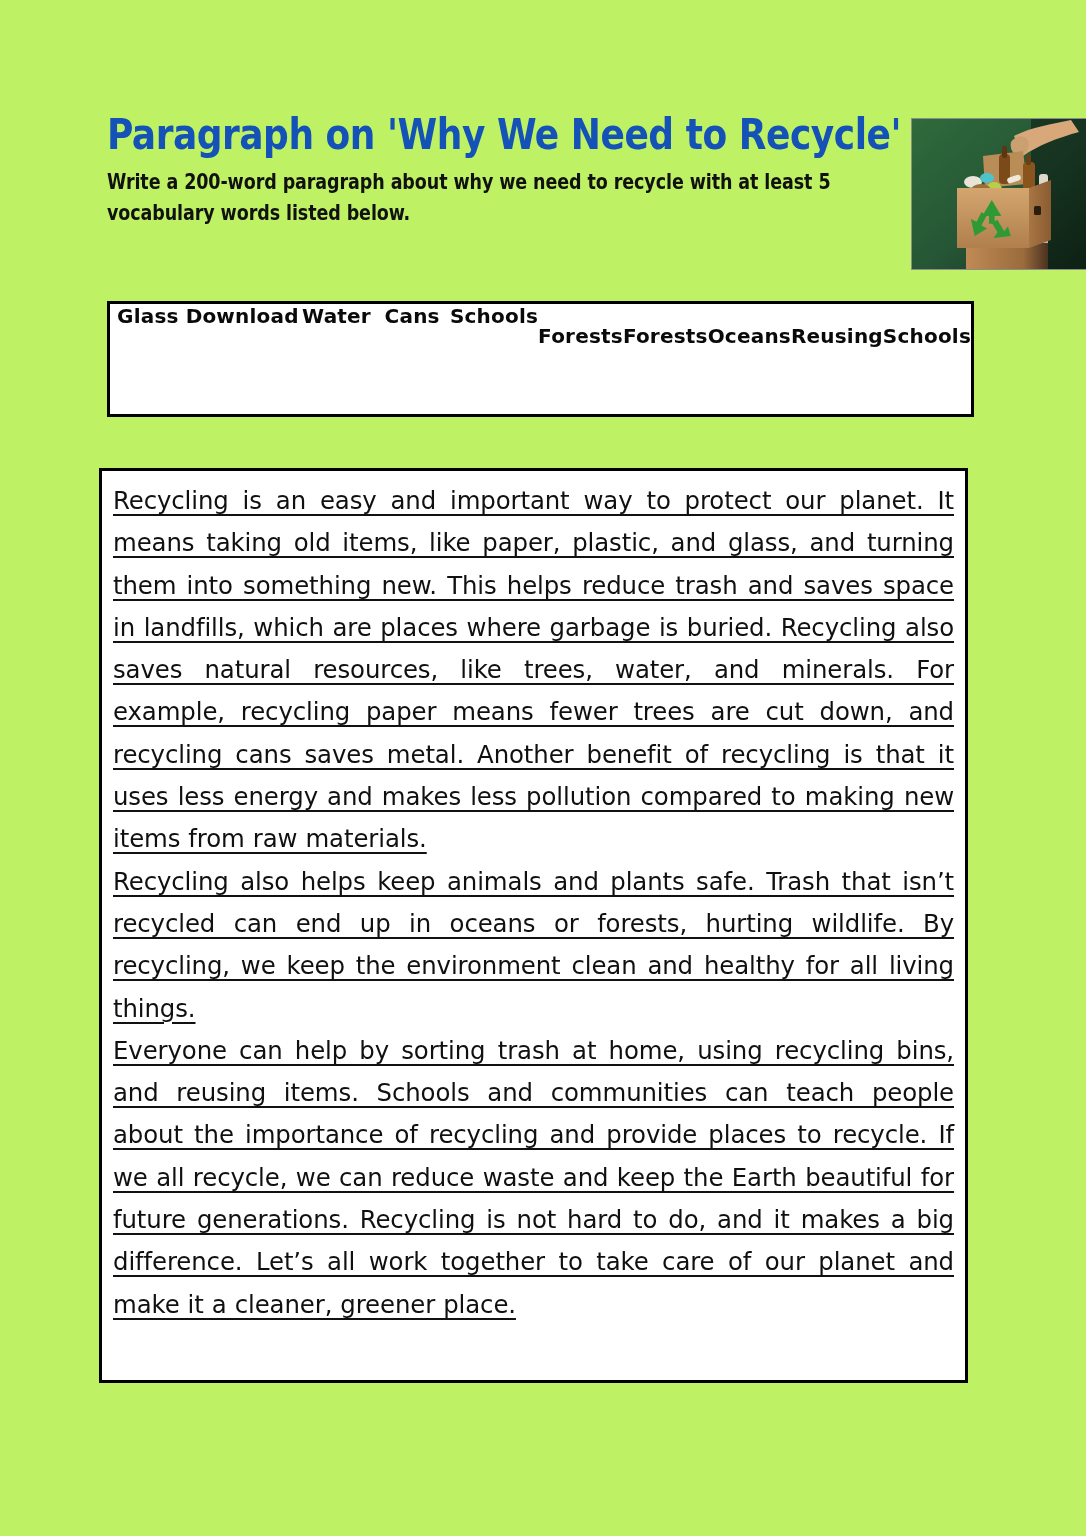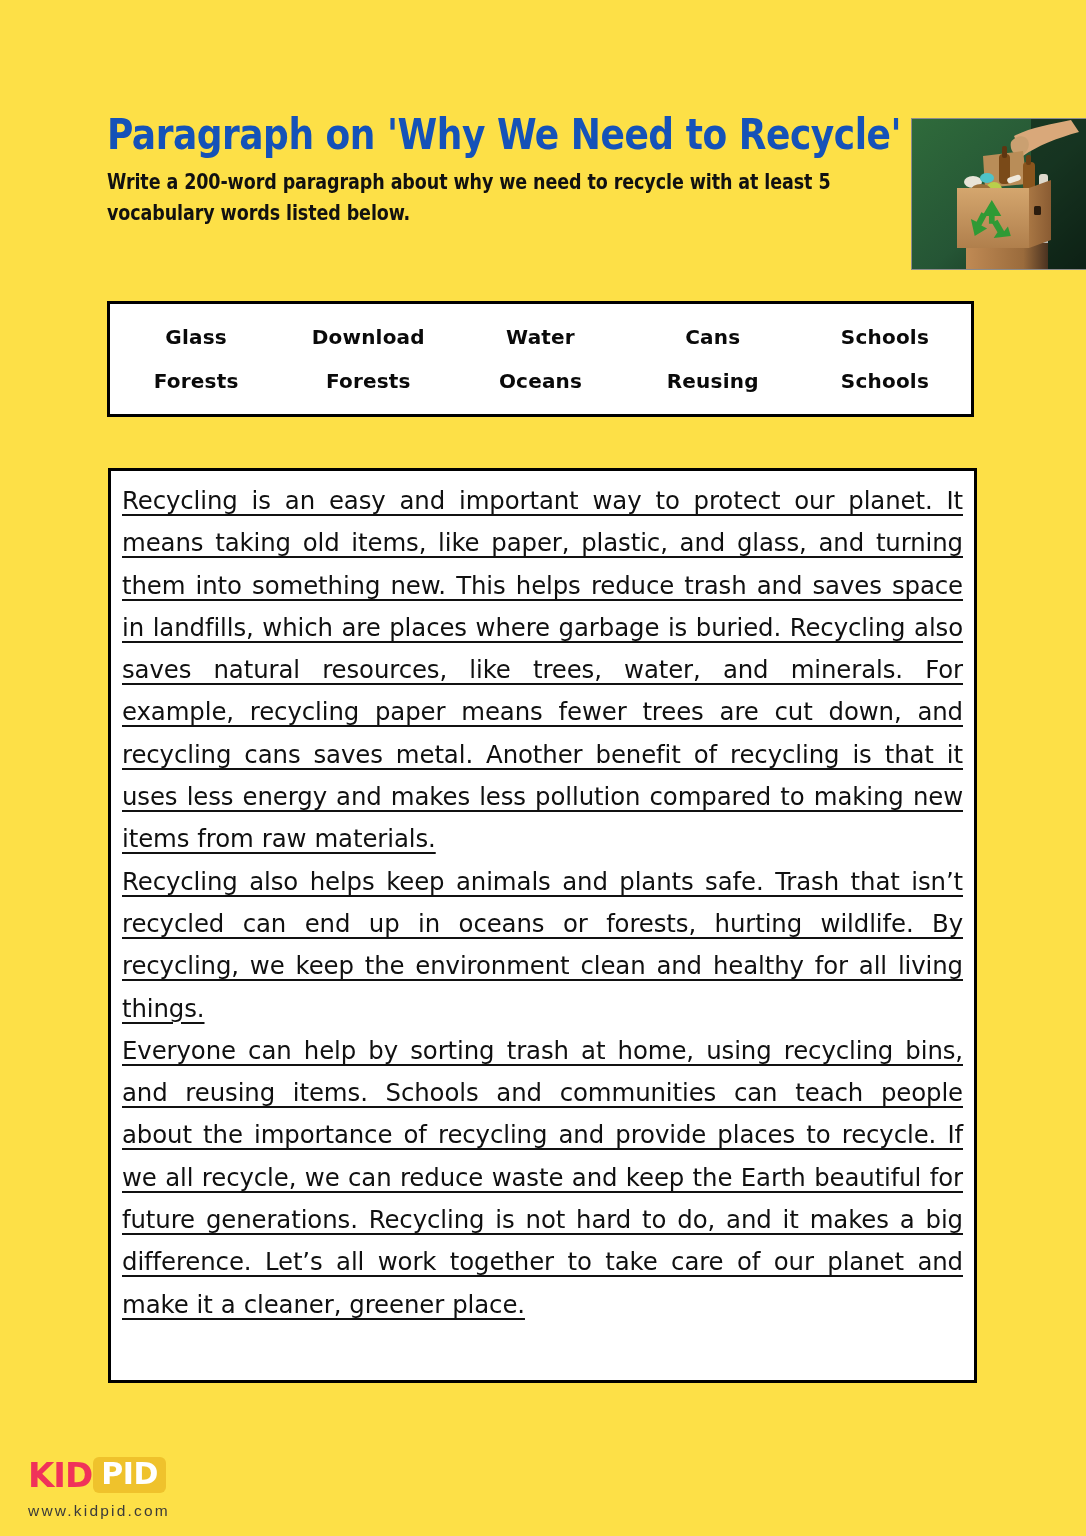--- a/index.html
+++ b/index.html
@@ -12,21 +12,21 @@
     height: 1536px;
     position: relative;
     overflow: hidden;
     font-family: "Liberation Sans", sans-serif;
     -webkit-font-smoothing: antialiased;
   }
 
   .page {
     position: absolute;
     inset: 0;
-    background: #fde047;
+    background: #bef264;
   }
 
   
   .header {
     position: absolute;
     left: 107px;
     top: 112px;
     width: 800px;
   }
   .worksheet-title {
@@ -69,21 +69,21 @@
   
   .vocab-box {
     position: absolute;
     left: 107px;
     top: 301px;
     width: 867px;
     height: 116px;
     border: 3px solid #000000;
     box-sizing: border-box;
     display: flex;
-    flex-direction: column;
+    flex-direction: row;
     justify-content: center;
     background: #ffffff;
   }
   .vocab-row {
     display: flex;
     width: 100%;
   }
   .vocab-row + .vocab-row { margin-top: 20px; }
   .vocab-cell {
     flex: 1 1 0;
@@ -91,21 +91,21 @@
     font-family: "Liberation Sans Narrow", "DejaVu Sans", "Liberation Sans", sans-serif;
     font-size: 20px;
     font-weight: 700;
     color: #0a0a0a;
     letter-spacing: 0.2px;
   }
 
   
   .answer-box {
     position: absolute;
-    left: 108px;
+    left: 99px;
     top: 468px;
     width: 869px;
     height: 915px;
     border: 3px solid #000000;
     box-sizing: border-box;
     background: #ffffff;
     padding: 9px 11px 0 11px;
   }
   .para {
     margin: 0;
@@ -267,22 +267,15 @@
       <div class="vocab-cell">Schools</div>
     </div>
   </div>
 
   <div class="answer-box">
     <p class="para">Recycling is an easy and important way to protect our planet. It means taking old items, like paper, plastic, and glass, and turning them into something new. This helps reduce trash and saves space in landfills, which are places where garbage is buried. Recycling also saves natural resources, like trees, water, and minerals. For example, recycling paper means fewer trees are cut down, and recycling cans saves metal. Another benefit of recycling is that it uses less energy and makes less pollution compared to making new items from raw materials.</p>
     <p class="para">Recycling also helps keep animals and plants safe. Trash that isn’t recycled can end up in oceans or forests, hurting wildlife. By recycling, we keep the environment clean and healthy for all living things.</p>
     <p class="para">Everyone can help by sorting trash at home, using recycling bins, and reusing items. Schools and communities can teach people about the importance of recycling and provide places to recycle. If we all recycle, we can reduce waste and keep the Earth beautiful for future generations. Recycling is not hard to do, and it makes a big difference. Let’s all work together to take care of our planet and make it a cleaner, greener place.</p>
   </div>
 
-  <div class="footer-logo">
-    <div class="logo-mark">
-      <span class="logo-kid">KID</span>
-      <span class="logo-pid">PID</span>
-    </div>
-    <div class="logo-url">www.kidpid.com</div>
-  </div>
 
 
 </div>
 
 </body></html>

